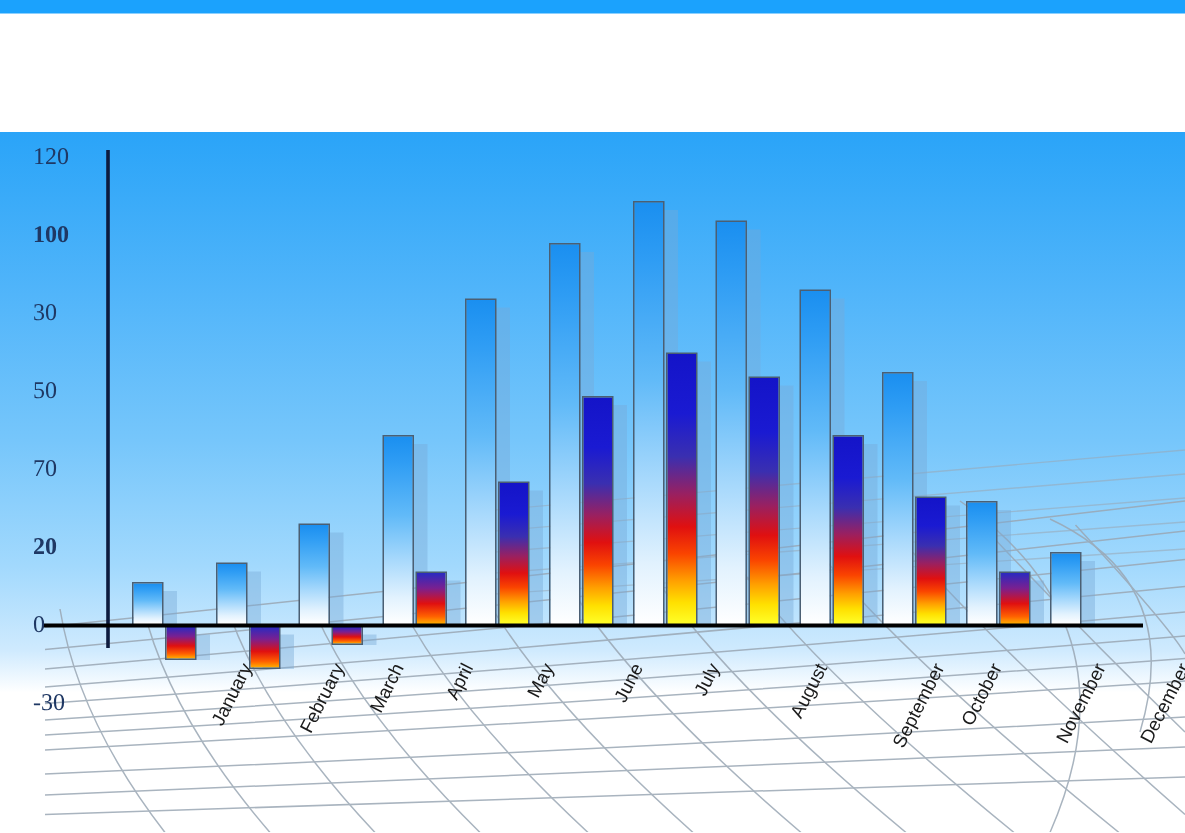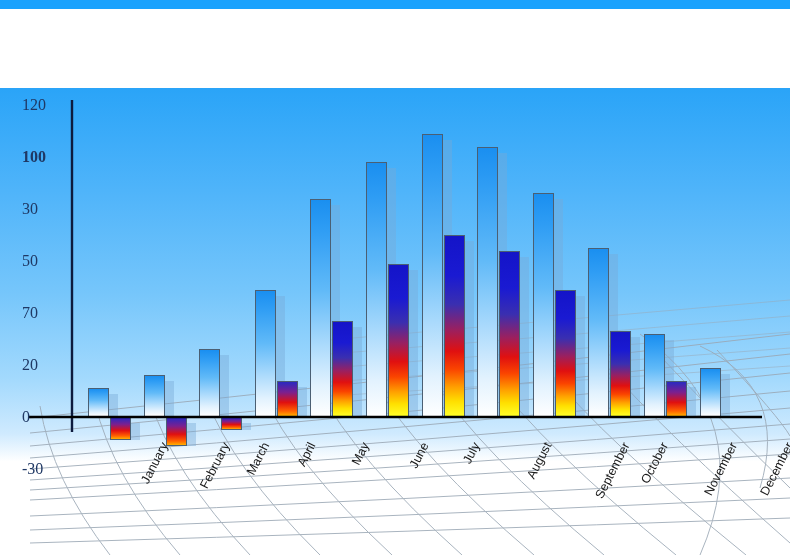--- a/index.html
+++ b/index.html
@@ -219,21 +219,21 @@
 
       <line x1="28" y1="329" x2="762" y2="329" stroke="#000000" stroke-width="2.6"></line>
     </svg>
 
     <div id="yticks-layer">
         <div class="ytick" style="left: 22px; top: 8px;">120</div>
         <div class="ytick" style="left: 22px; top: 60px; font-weight: bold;">100</div>
         <div class="ytick" style="left: 22px; top: 112px;">30</div>
         <div class="ytick" style="left: 22px; top: 164px;">50</div>
         <div class="ytick" style="left: 22px; top: 216px;">70</div>
-        <div class="ytick" style="left: 22px; top: 268px;">20</div>
+        <div class="ytick" style="left: 22px; top: 268px; font-weight: bold;">20</div>
         <div class="ytick" style="left: 22px; top: 320px;">0</div>
         <div class="ytick" style="left: 22px; top: 372px;">-30</div>
       </div>
 
     <div id="xticks-layer">
         <div class="xtick" style="left: 114px; top: 352px;">January</div>
         <div class="xtick" style="left: 169.6px; top: 352px;">February</div>
         <div class="xtick" style="left: 225.2px; top: 352px;">March</div>
         <div class="xtick" style="left: 280.8px; top: 352px;">April</div>
         <div class="xtick" style="left: 336.4px; top: 352px;">May</div>

